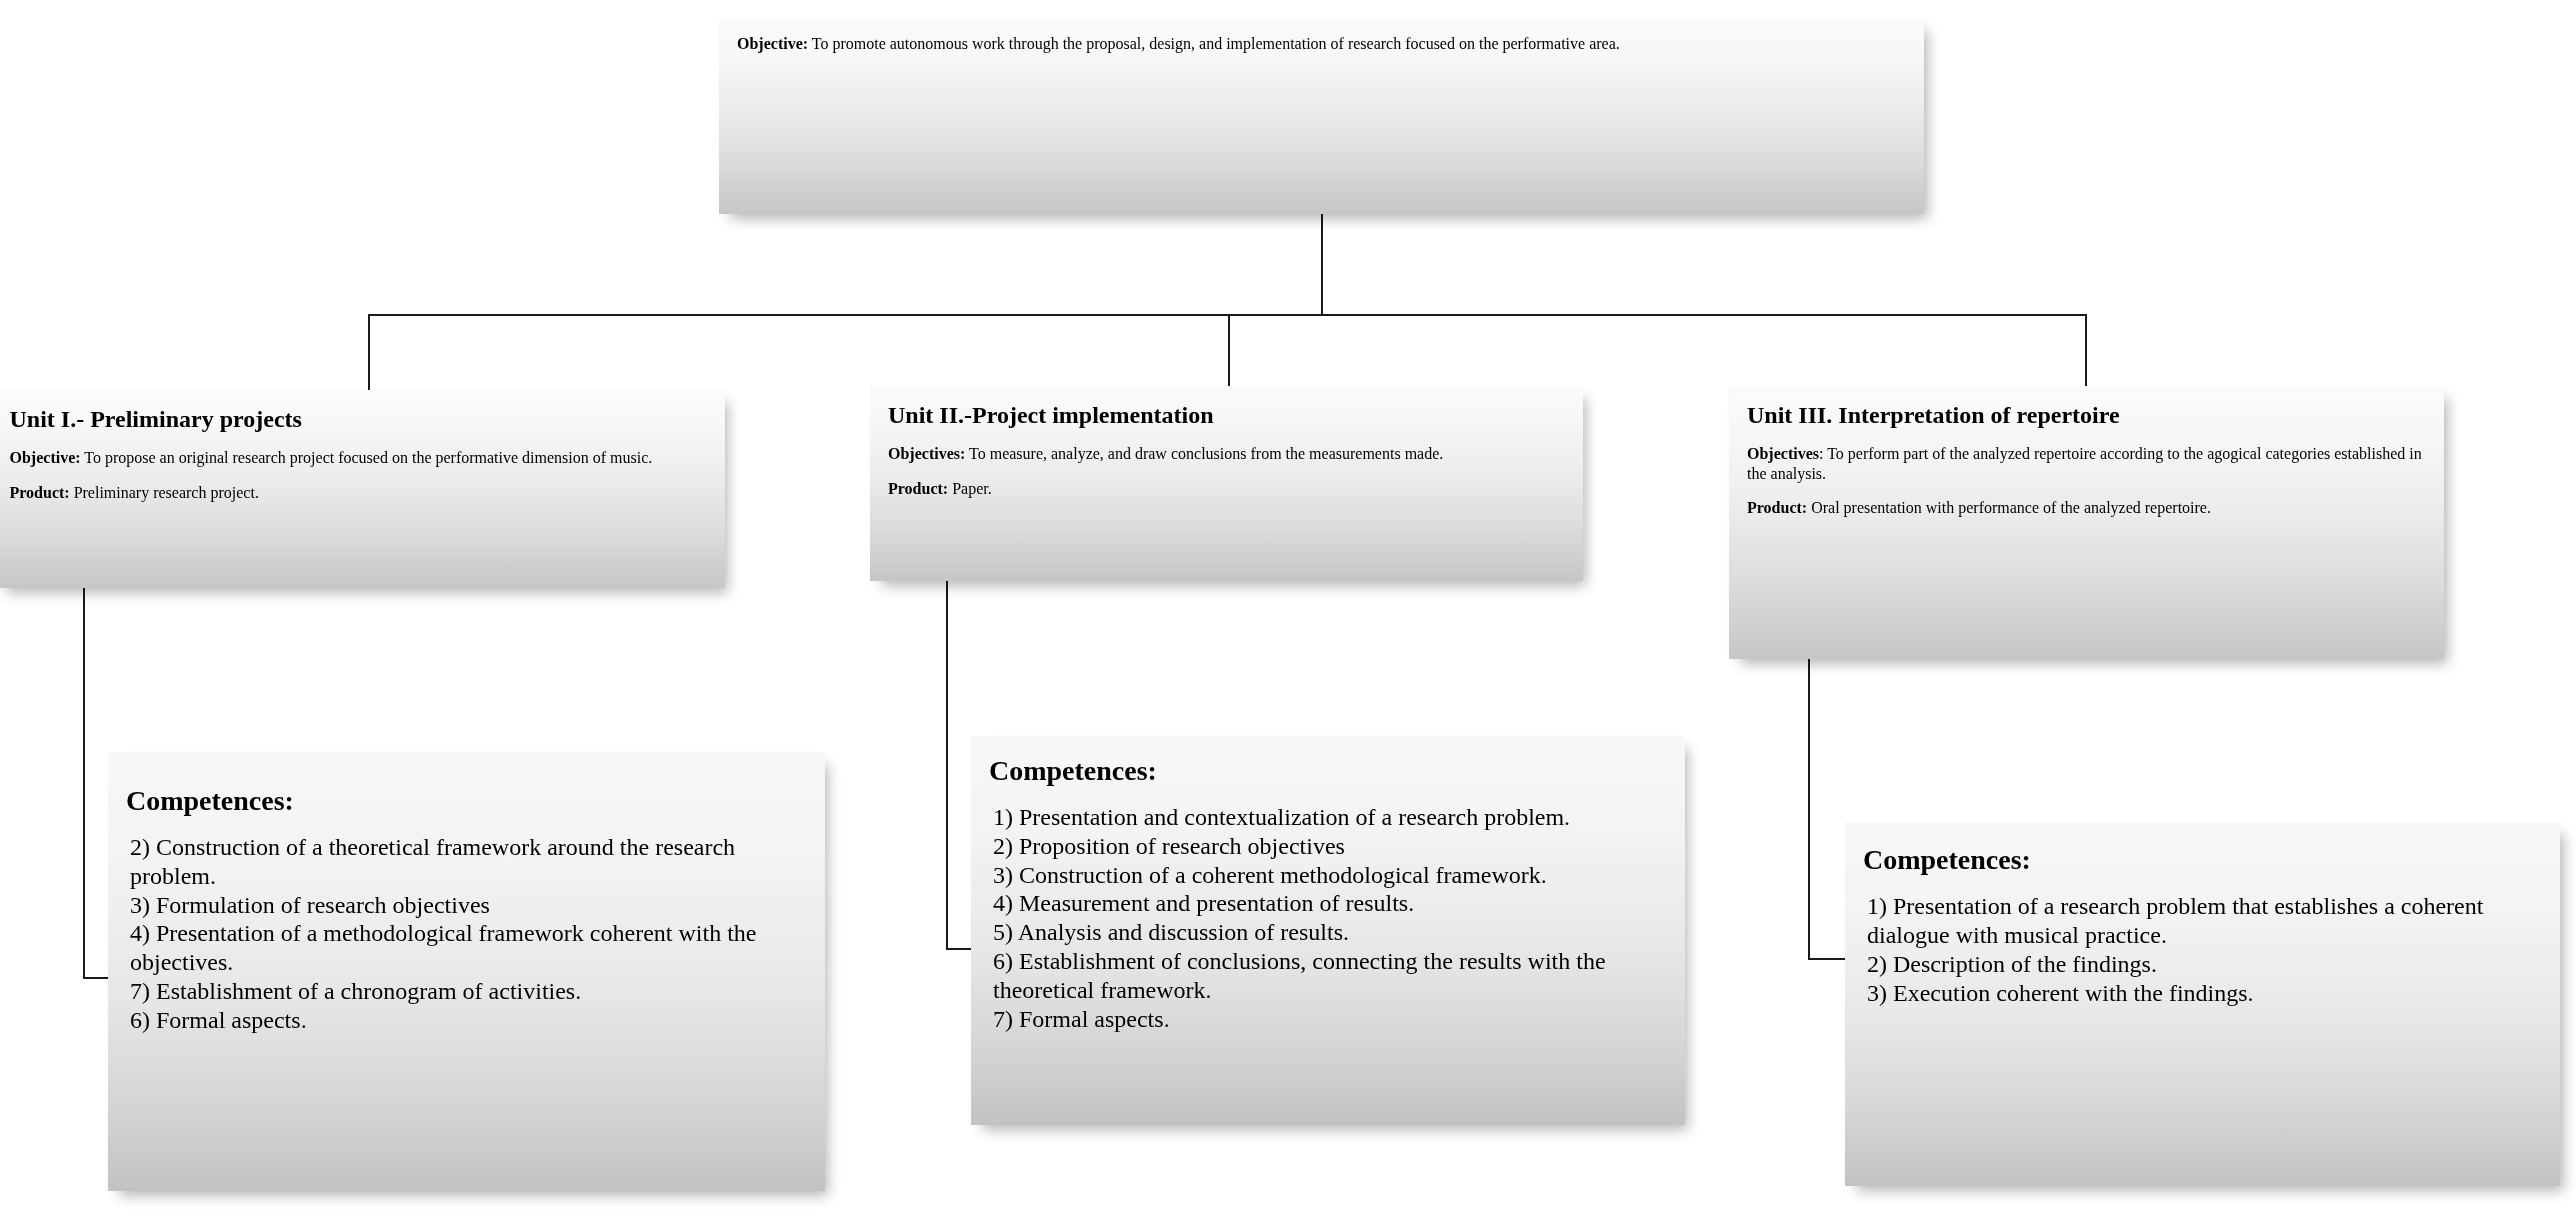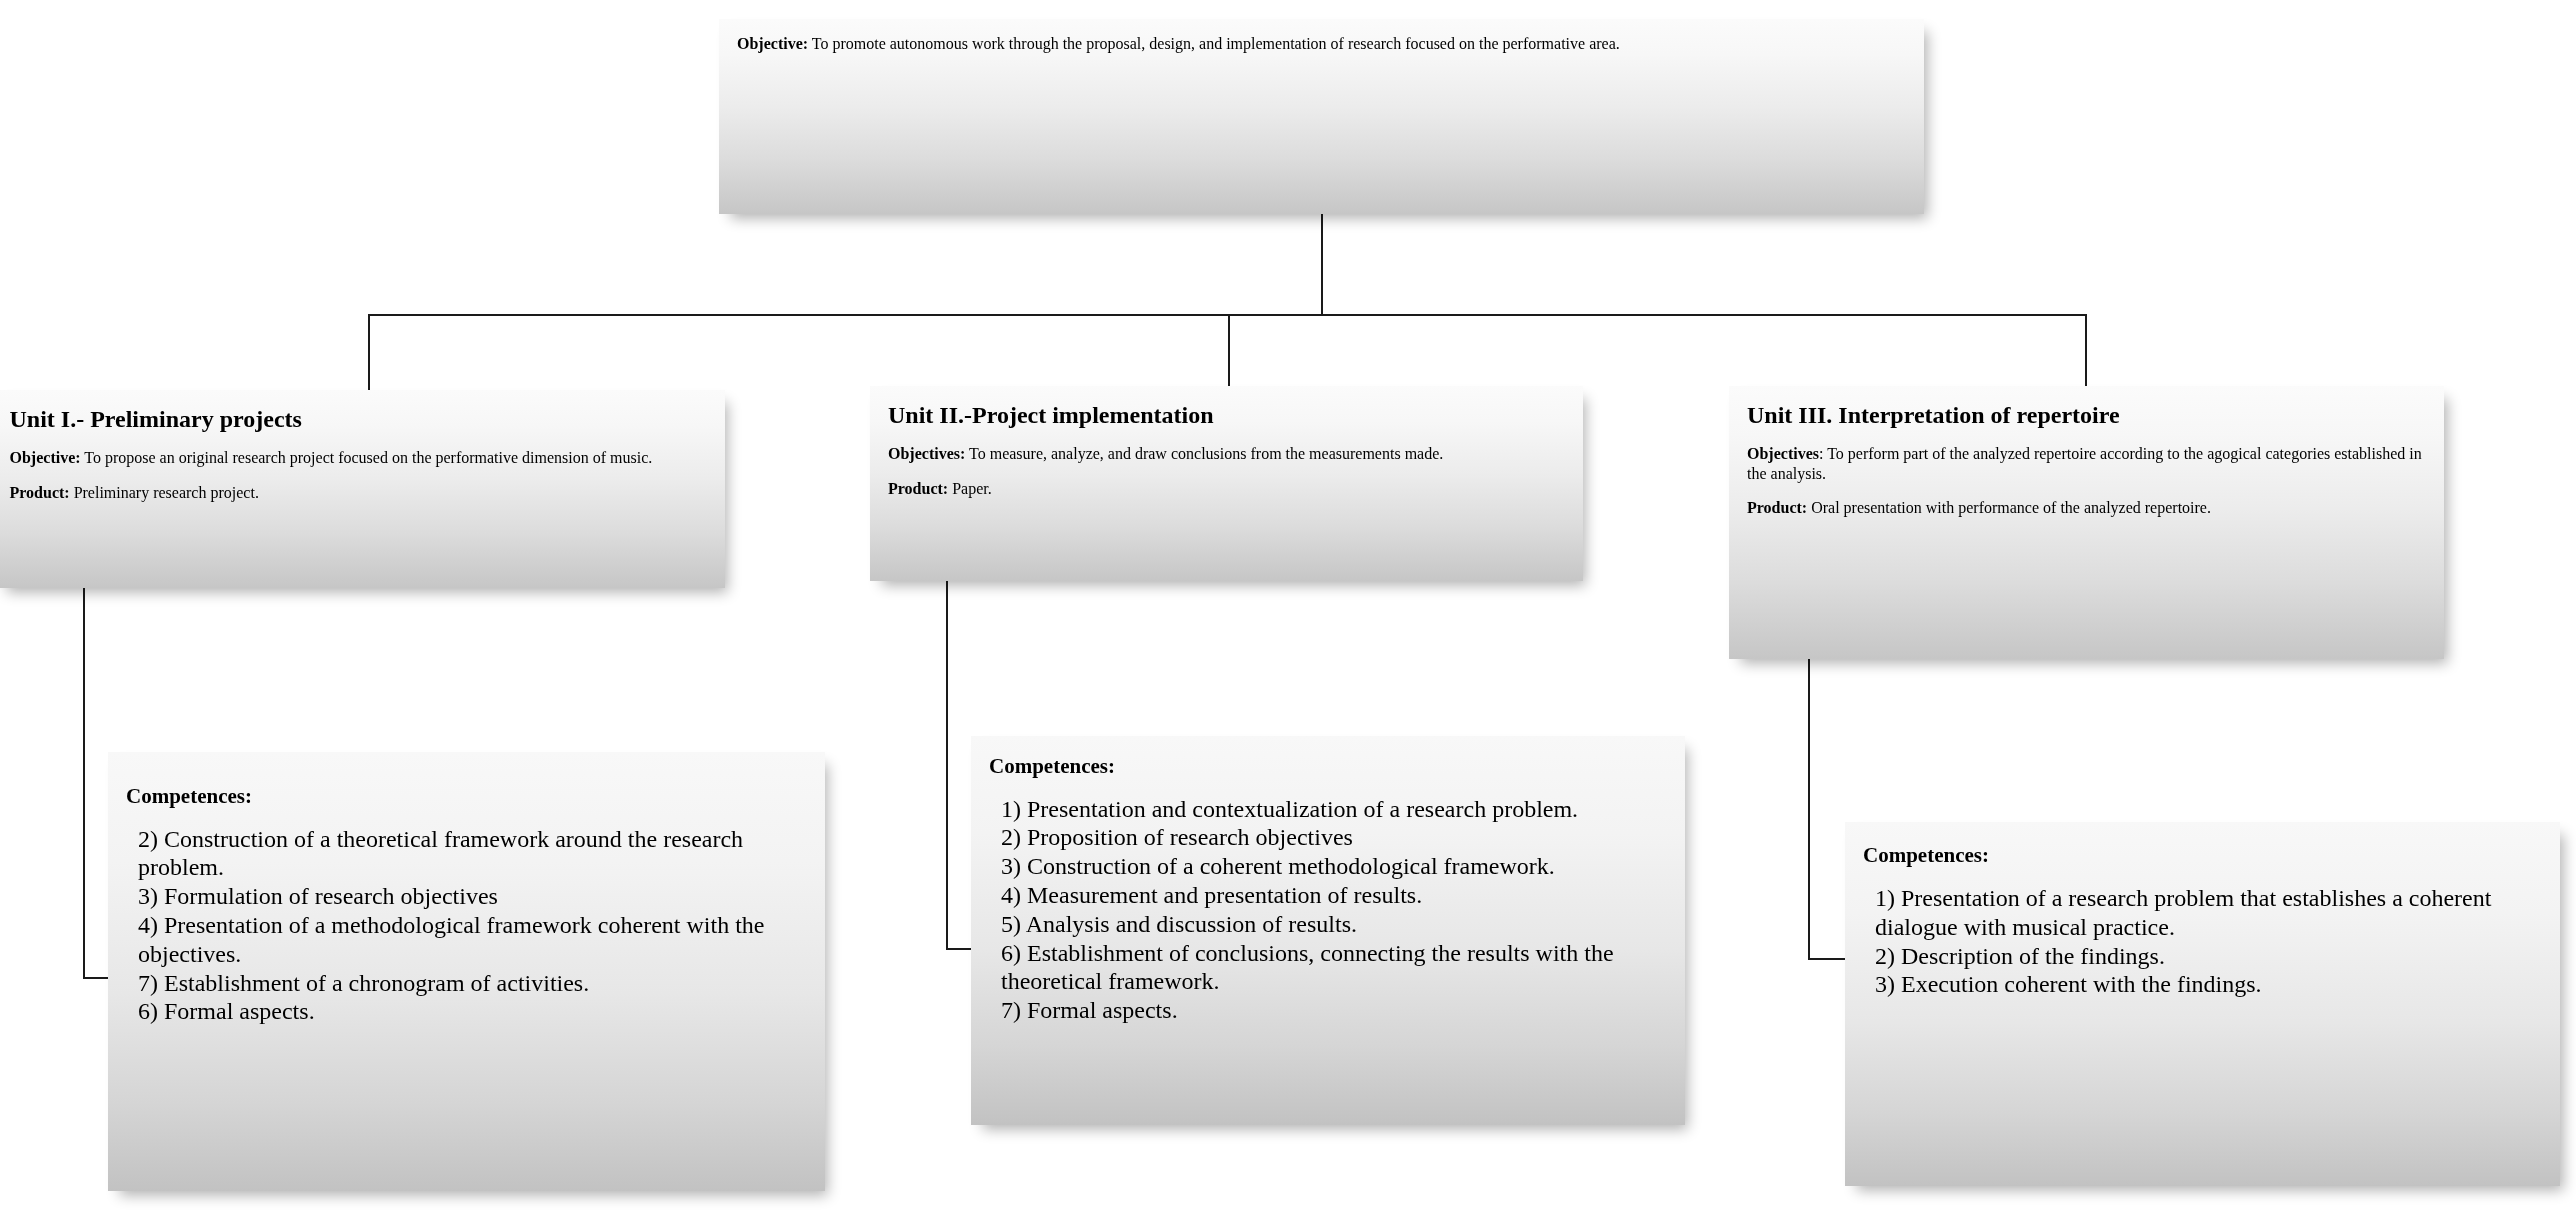--- a/index.html
+++ b/index.html
@@ -47,27 +47,27 @@
   .title{
     font-size:24px;
     font-weight:bold;
     line-height:1.2;
     margin:0 0 14.2px 0;
   }
 
   .lead{ font-weight:bold; }
 
   .comp-title{
-    font-size:21px;
+    font-size:28px;
     font-weight:bold;
     margin:0 0 15.4px 0;
     line-height:1.2;
   }
   .comp-list{
-    margin:12px;
+    margin:4px;
     font-size:24px;
     line-height:1.20;
   }
   .comp-list div{ white-space:normal; }
 </style>
 </head>
 <body>
 
 <div id="canvas">
 

